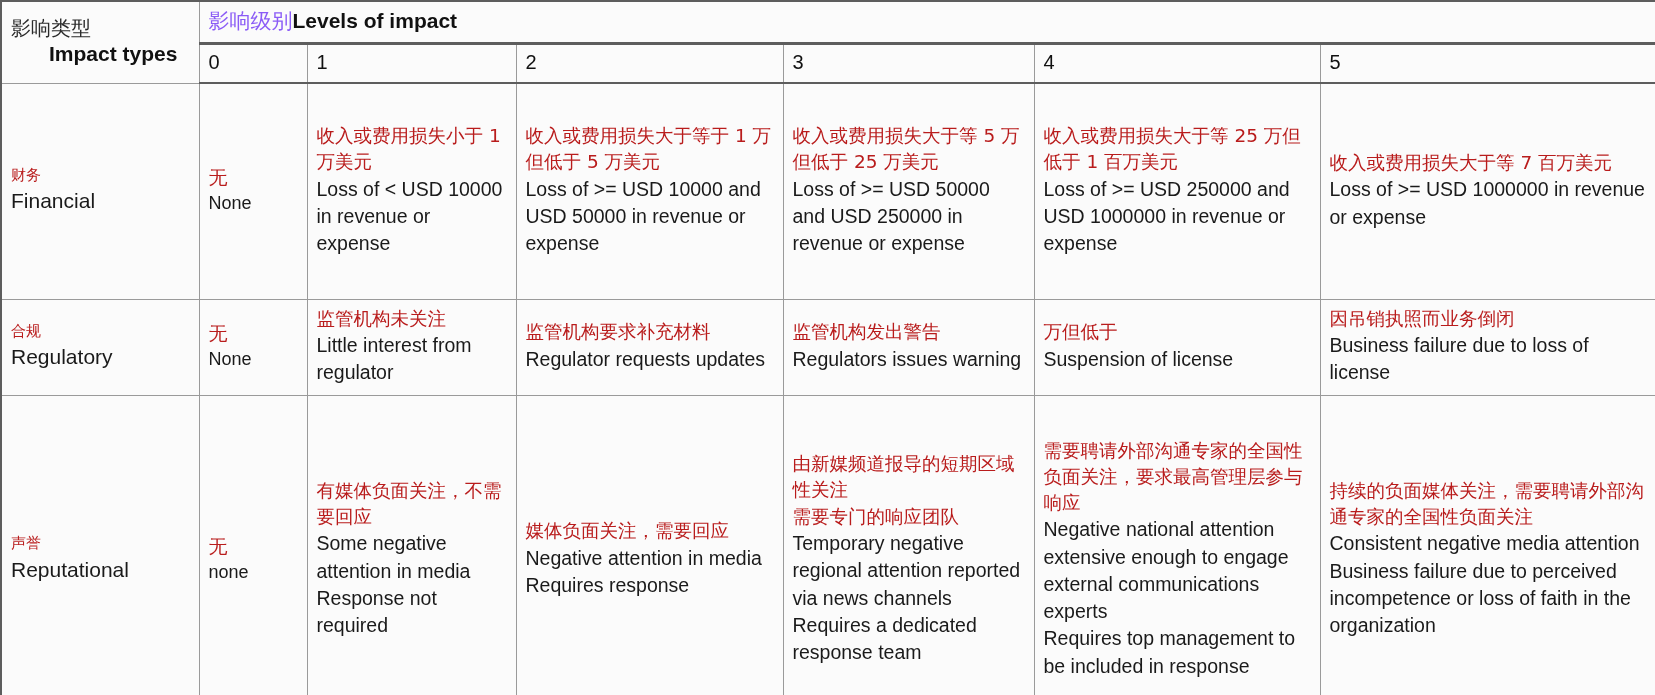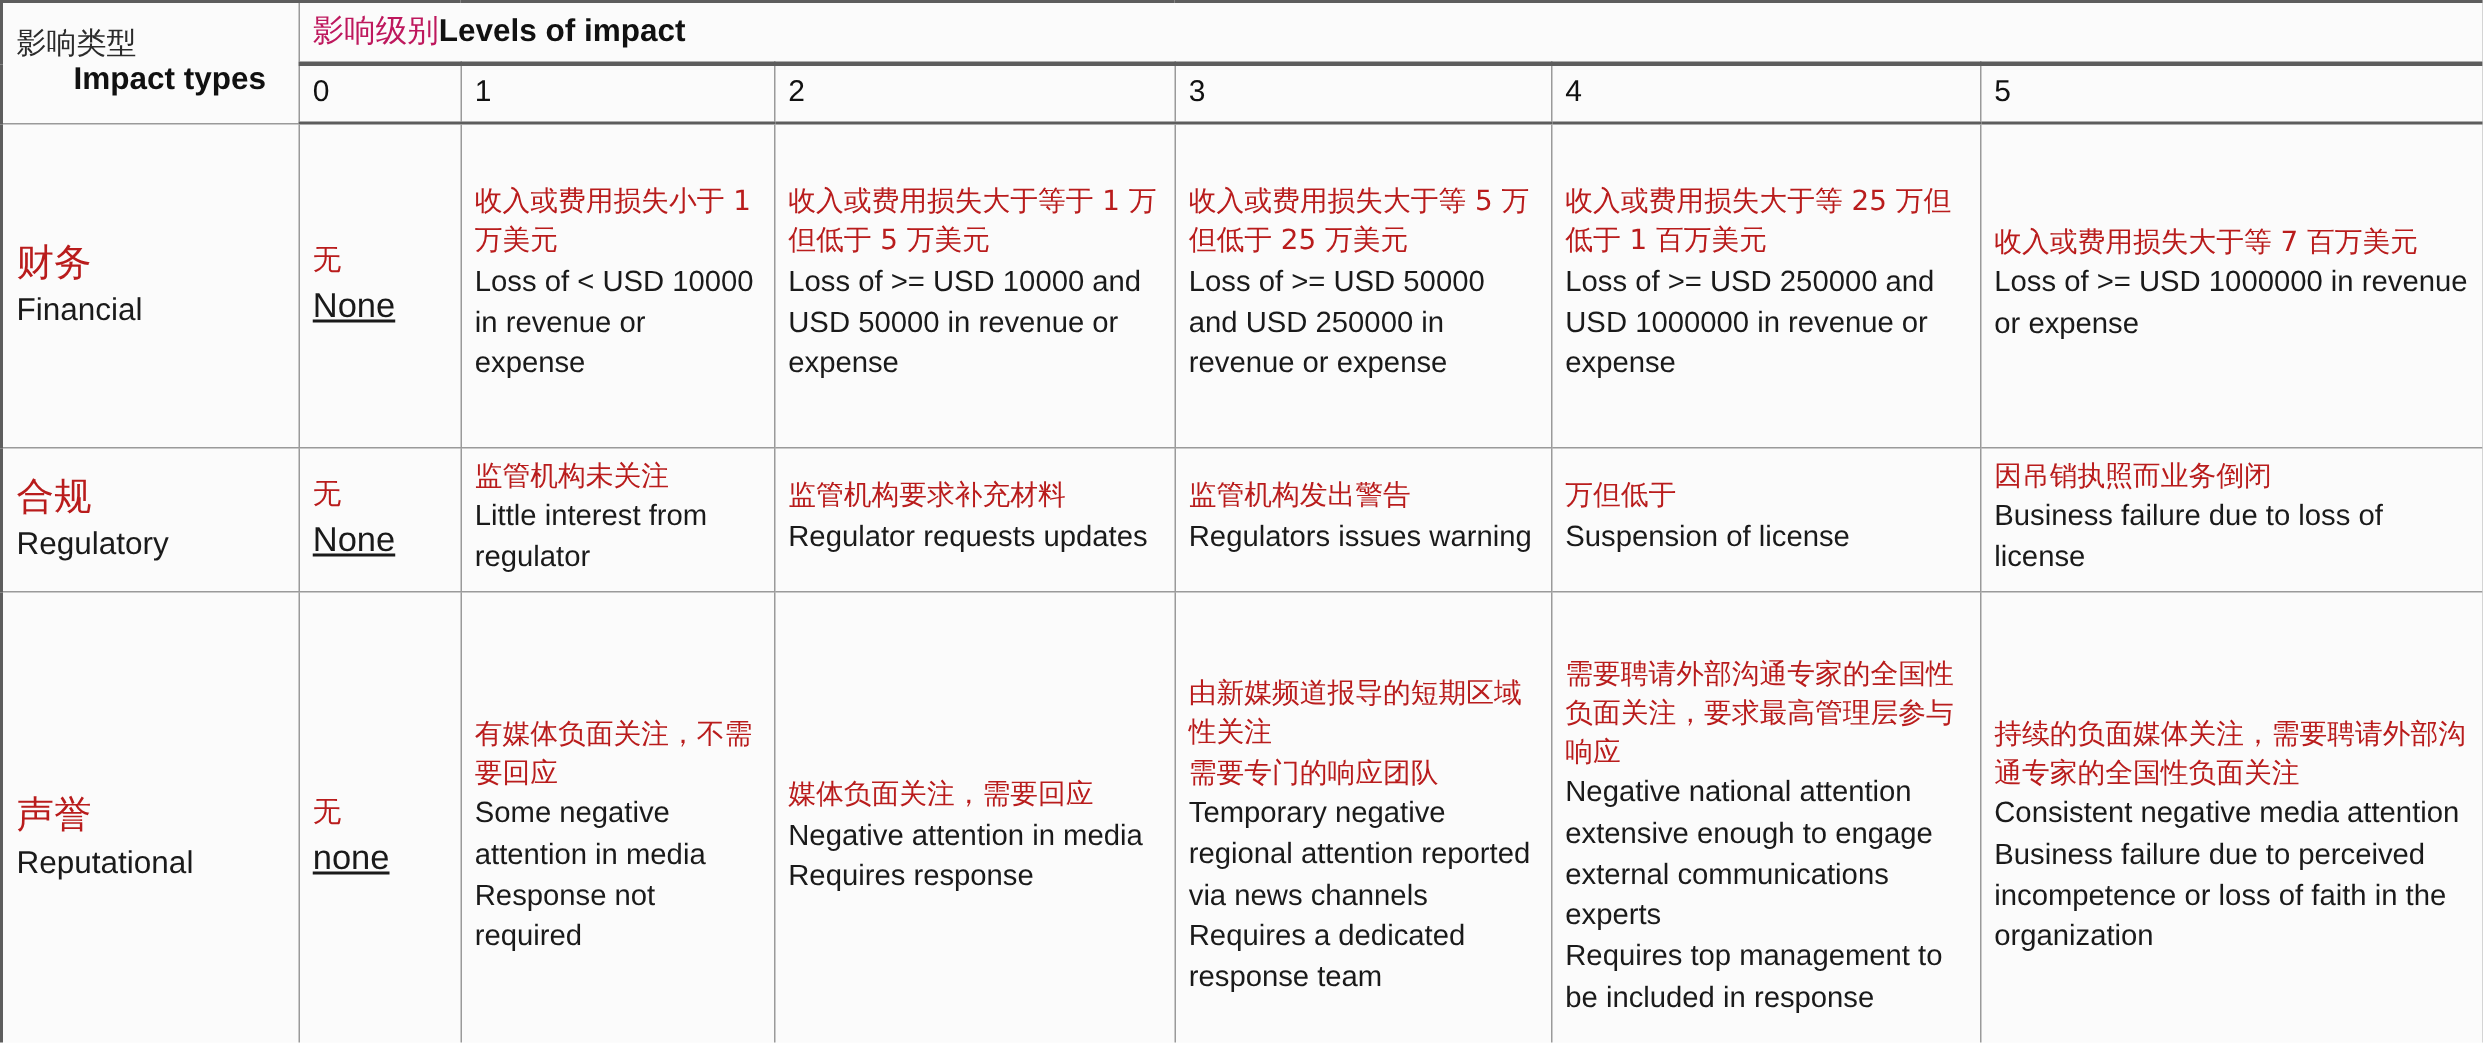--- a/index.html
+++ b/index.html
@@ -108,21 +108,21 @@
     padding: 6px 4px 6px 4px;
   }
   .hdr-top-inner {
     font-size: 21px;
     line-height: 1.2;
     color: #111111;
   }
   .hdr-top-zh {
     font-family: "DejaVu Sans", "Liberation Sans", sans-serif;
     font-weight: normal;
-    color: #be185d;
+    color: #8b5cf6;
   }
   .hdr-top-en {
     font-weight: bold;
   }
 
   .hdr-num {
     text-align: center;
     font-size: 20px;
     font-weight: bold;
     color: #111111;
@@ -135,24 +135,24 @@
     line-height: 1.42;
     color: #b91c1c;
   }
   .line-en {
     display: block;
     font-size: 19.5px;
     line-height: 1.4;
     color: #1a1a1a;
   }
 
-  td.type-cell .line-zh { font-size: 25px; }
+  td.type-cell .line-zh { font-size: 15px; }
   td.type-cell .line-en { font-size: 21px; }
   td.level0-cell .line-zh { font-size: 19px; }
-  td.level0-cell .line-en { font-size: 23px; text-decoration: underline; }
+  td.level0-cell .line-en { font-size: 18px; }
 
   
   tr.row-financial td    { height: 216px; }
   tr.row-regulatory td   { height: 84px; }
   tr.row-reputational td { height: 330px; }
 
   tr.row-financial td.type-cell,
   tr.row-financial td.level0-cell,
   tr.row-reputational td.type-cell,
   tr.row-reputational td.level0-cell { vertical-align: middle; }

